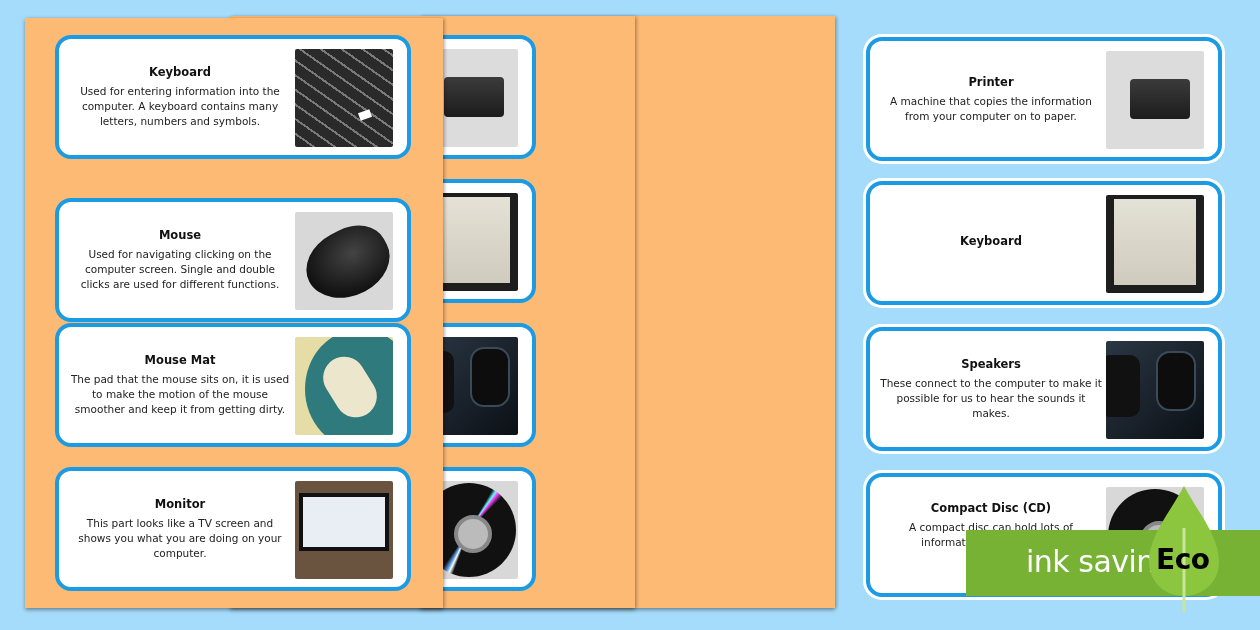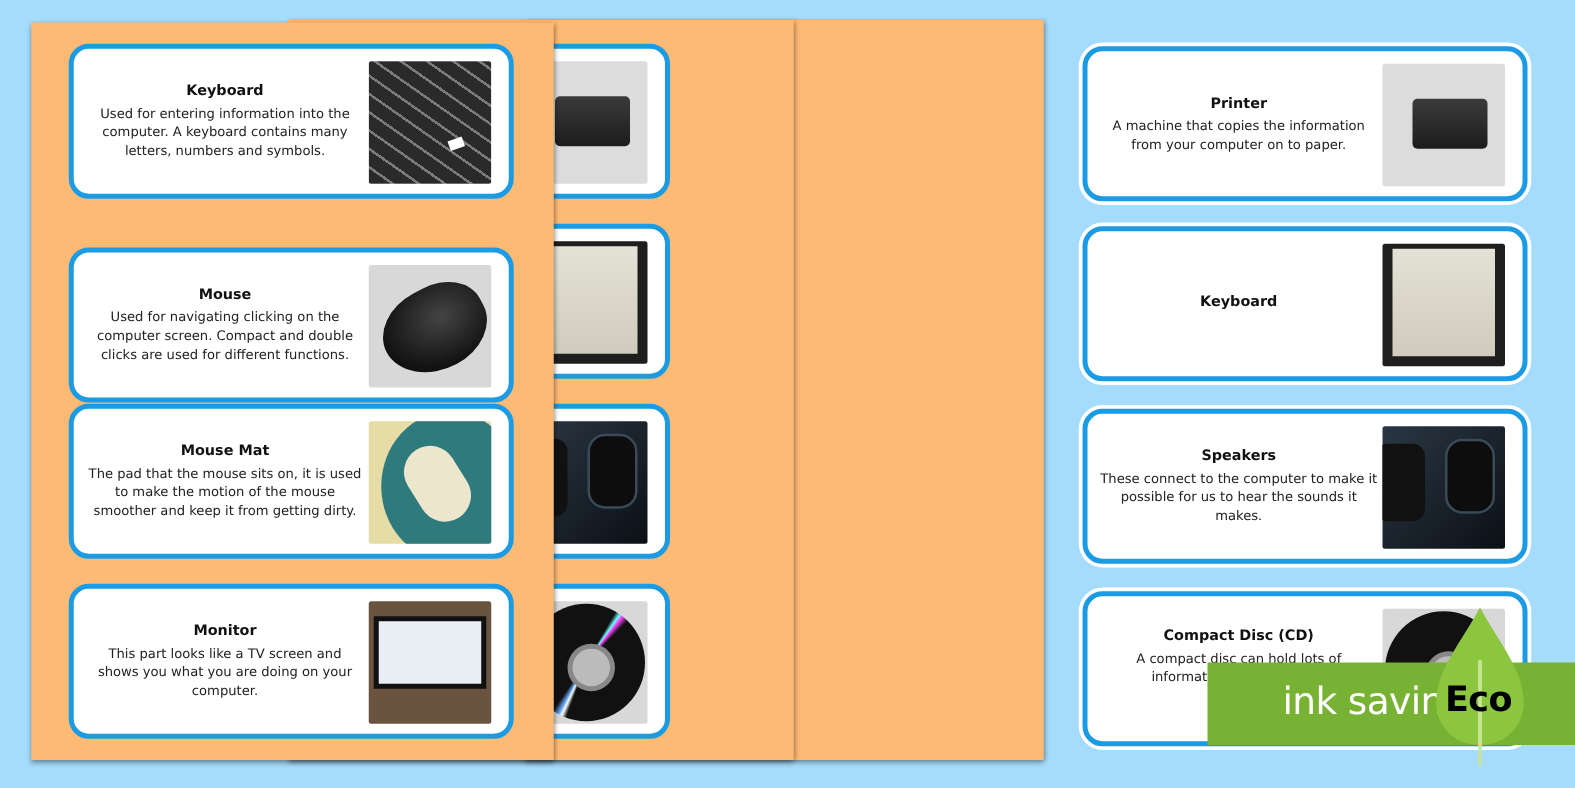--- a/index.html
+++ b/index.html
@@ -205,21 +205,21 @@
   <div class="card" style="left:30px; top:17px;">
     <div class="text">
       <div class="title">Keyboard</div>
       <div class="desc">Used for entering information into the computer. A keyboard contains many letters, numbers and symbols.</div>
     </div>
     <div class="photo ph-keyboard"></div>
   </div>
   <div class="card" style="left:30px; top:152px;margin-top:28px;">
     <div class="text">
       <div class="title">Mouse</div>
-      <div class="desc">Used for navigating clicking on the computer screen. Compact and double clicks are used for different functions.</div>
+      <div class="desc">Used for navigating clicking on the computer screen. Single and double clicks are used for different functions.</div>
     </div>
     <div class="photo ph-mouse"></div>
   </div>
   <div class="card" style="left:30px; top:449px;">
     <div class="text">
       <div class="title">Monitor</div>
       <div class="desc">This part looks like a TV screen and shows you what you are doing on your computer.</div>
     </div>
     <div class="photo ph-monitor"></div>
   </div>

